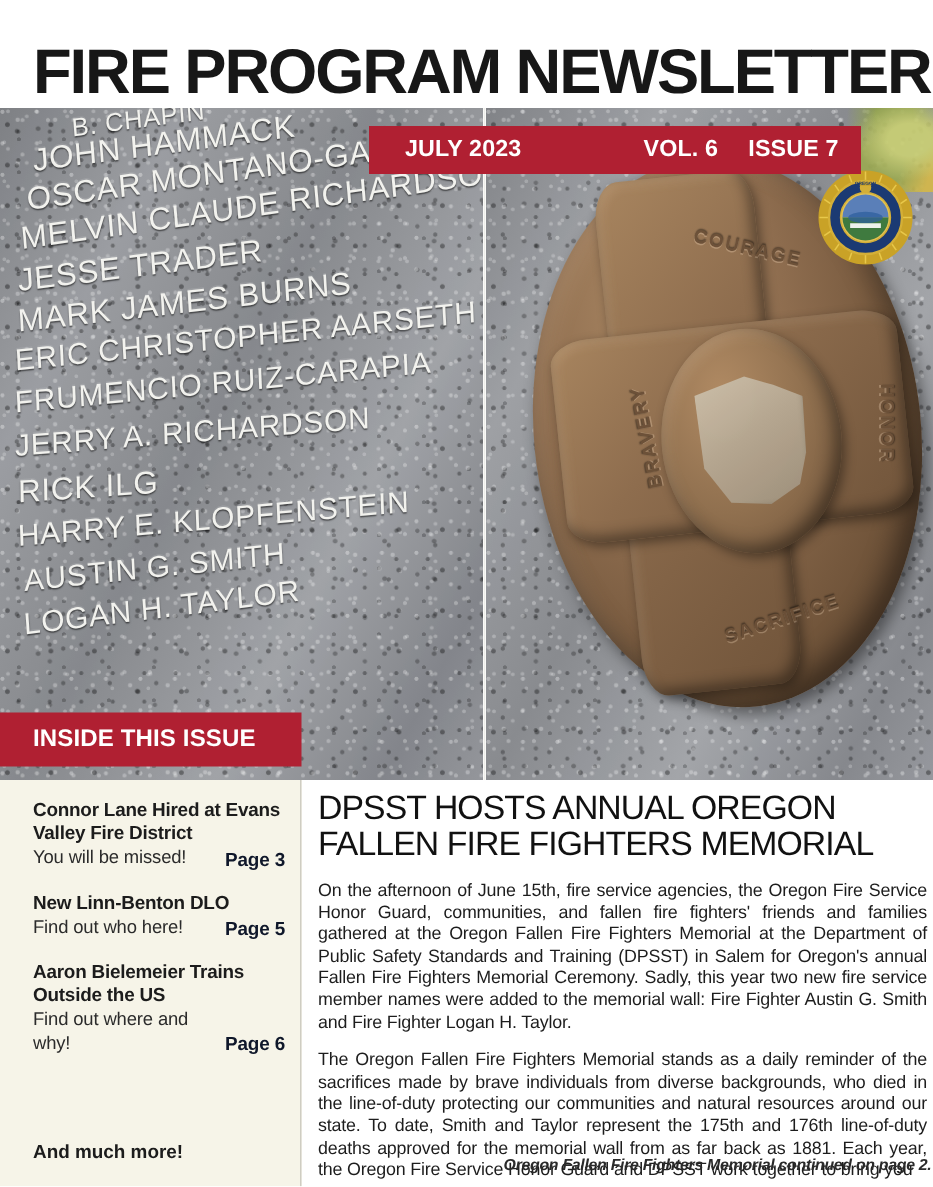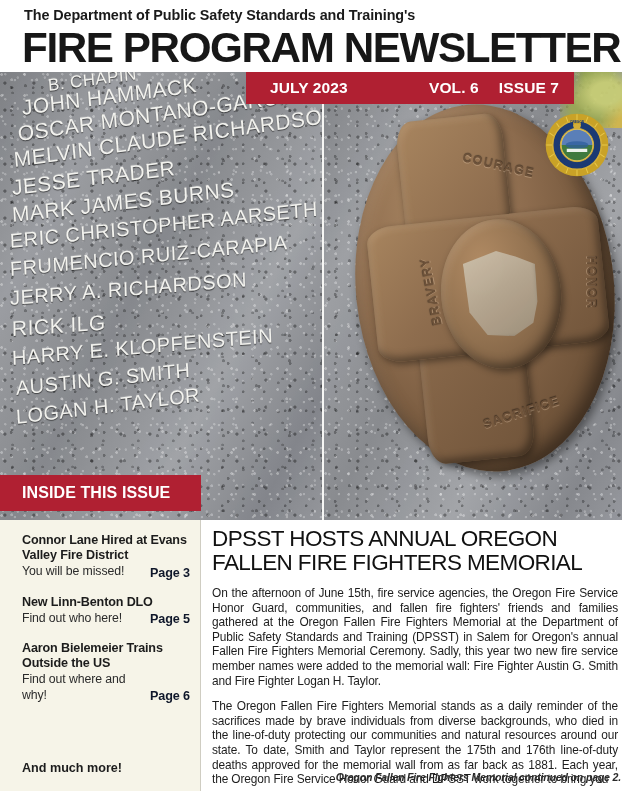--- a/index.html
+++ b/index.html
@@ -134,21 +134,21 @@
   .w-bravery  { left:18px;  top:170px; transform:rotate(-95deg); }
 
   
   .seal {
     position:absolute; left:545px; top:113px; width:64px; height:64px; z-index:30;
     border-radius:50%;
   }
 
   
   .issuebar {
-    position:absolute; left:246px; top:72px; width:328px; height:32px;
+    position:absolute; left:246px; top:84px; width:328px; height:32px;
     background:#b02032; z-index:35;
     display:flex; align-items:center;
   }
   .issuebar .ib {
     color:#ffffff; font-size:15.5px; font-weight:bold; letter-spacing:.1px; white-space:nowrap;
   }
   .ib-date  { position:absolute; left:24px; }
   .ib-vol   { position:absolute; left:183px;text-align:center; }
   .ib-issue { position:absolute; right:15px; }
 
@@ -278,21 +278,20 @@
     <path d="M26 50a24 24 0 0 1 48 0z" fill="#5a7fb8"></path>
     <path d="M26 50h48a24 24 0 0 1-48 0z" fill="#3f7a3f"></path>
     <ellipse cx="50" cy="50" rx="18" ry="6" fill="#2f5f9e" opacity=".75"></ellipse>
     <path d="M34 56h32v5H34z" fill="#ffffff" opacity=".9"></path>
     <circle cx="50" cy="19" r="6" fill="#d4af37"></circle>
     <rect x="44" y="13" width="12" height="4" fill="#c9a227"></rect>
     <text x="50" y="16" font-size="5" fill="#1b3a73" text-anchor="middle" font-family="Liberation Sans, sans-serif" font-weight="bold">OREGON</text>
   </svg>
 
   <div class="masthead">
-    <div class="kicker">The Department of Public Safety Standards and Training's</div>
     <div class="bigtitle">FIRE PROGRAM NEWSLETTER</div>
   </div>
 
   <div class="issuebar">
     <div class="ib ib-date">JULY 2023</div>
     <div class="ib ib-vol">VOL. 6</div>
     <div class="ib ib-issue">ISSUE 7</div>
   </div>
 
   <div class="lower">

